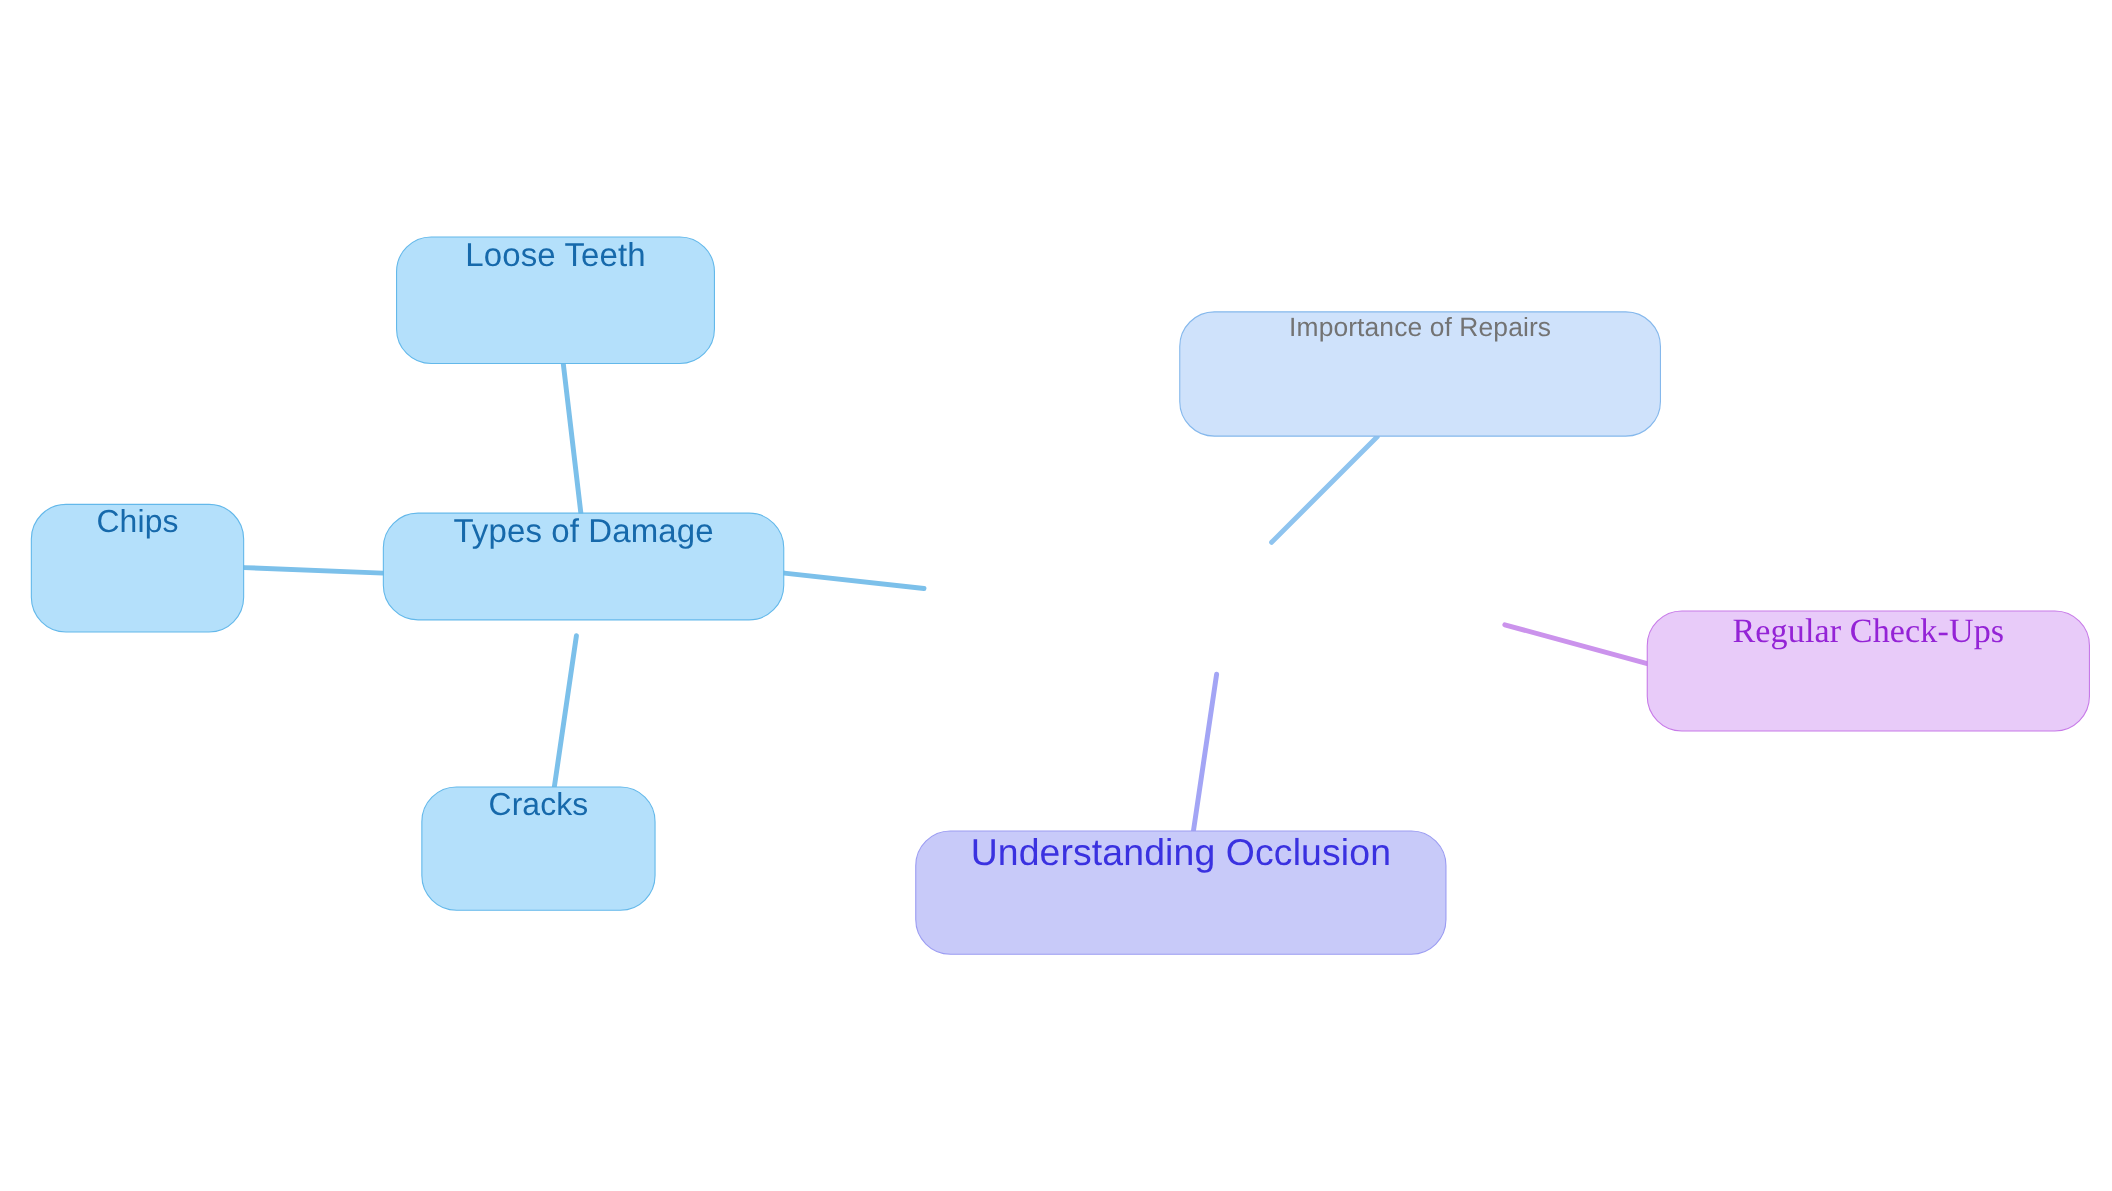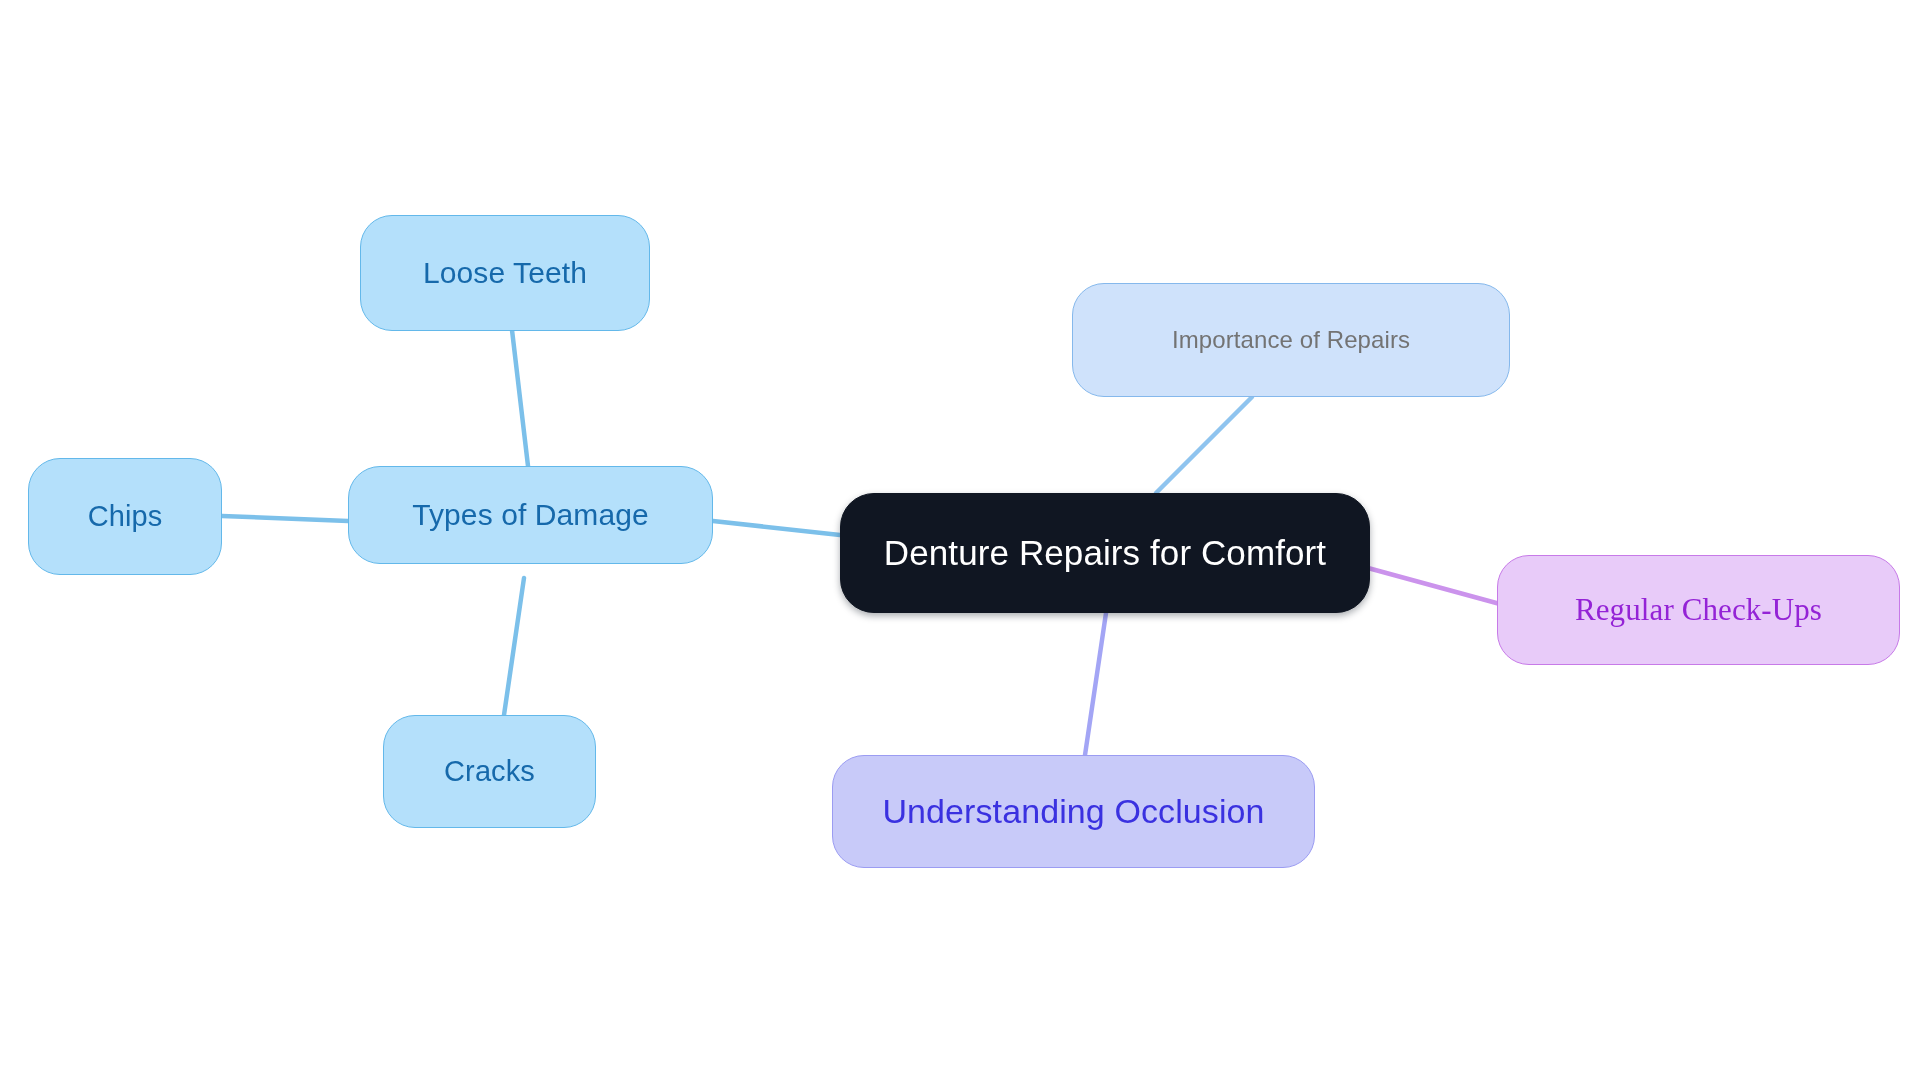--- a/index.html
+++ b/index.html
@@ -24,21 +24,20 @@
     top: 0;
     left: 0;
     width: 1920px;
     height: 1083px;
     pointer-events: none;
   }
   .node {
     position: absolute;
     box-sizing: border-box;
     display: flex;
-    align-items: center;
     justify-content: center;
     text-align: center;
     border-style: solid;
     border-width: 1.6px;
     white-space: nowrap;
     letter-spacing: 0.1px;
   }
   .node-label {
     display: block;
     line-height: 1.15;
@@ -127,23 +126,20 @@
   </div>
 
   <div class="node cyan small" style="left:383px; top:715px; width:213px; height:113px;">
     <span class="node-label">Cracks</span>
   </div>
 
   <div class="node softblue" style="left:1072px; top:283px; width:438px; height:114px;">
     <span class="node-label">Importance of Repairs</span>
   </div>
 
-  <div class="node root" style="left:840px; top:493px; width:530px; height:120px;">
-    <span class="node-label">Denture Repairs for Comfort</span>
-  </div>
 
   <div class="node lavender" style="left:832px; top:755px; width:483px; height:113px;">
     <span class="node-label">Understanding Occlusion</span>
   </div>
 
   <div class="node pink" style="left:1497px; top:555px; width:403px; height:110px;">
     <span class="node-label">Regular Check-Ups</span>
   </div>
 
 </div>

